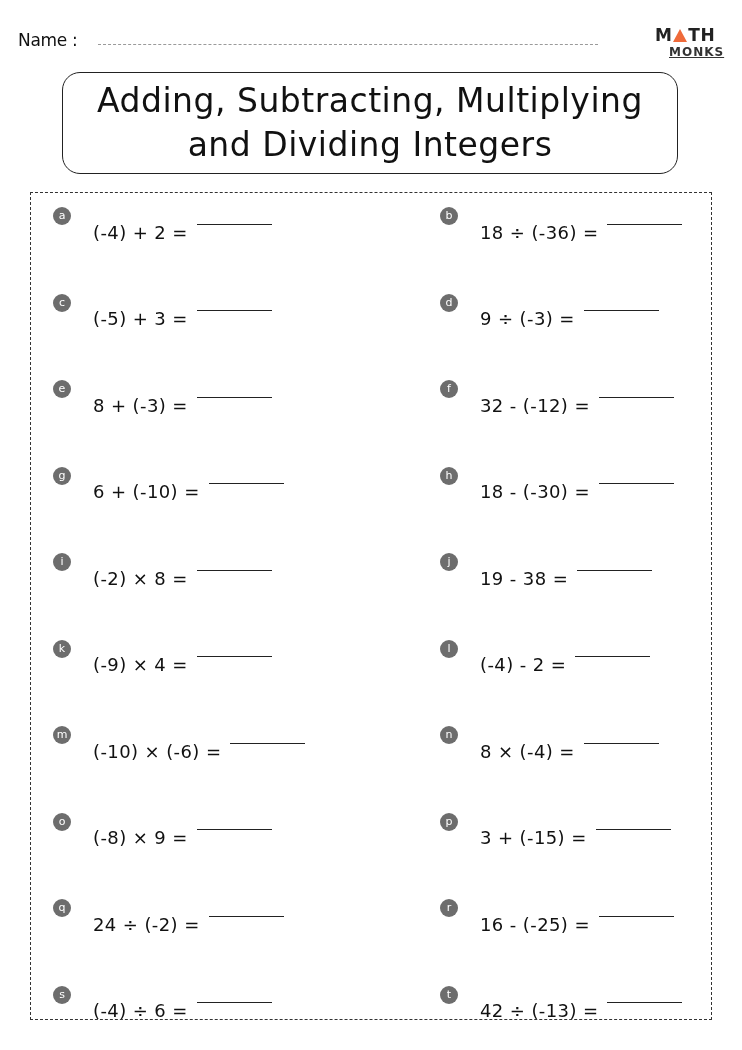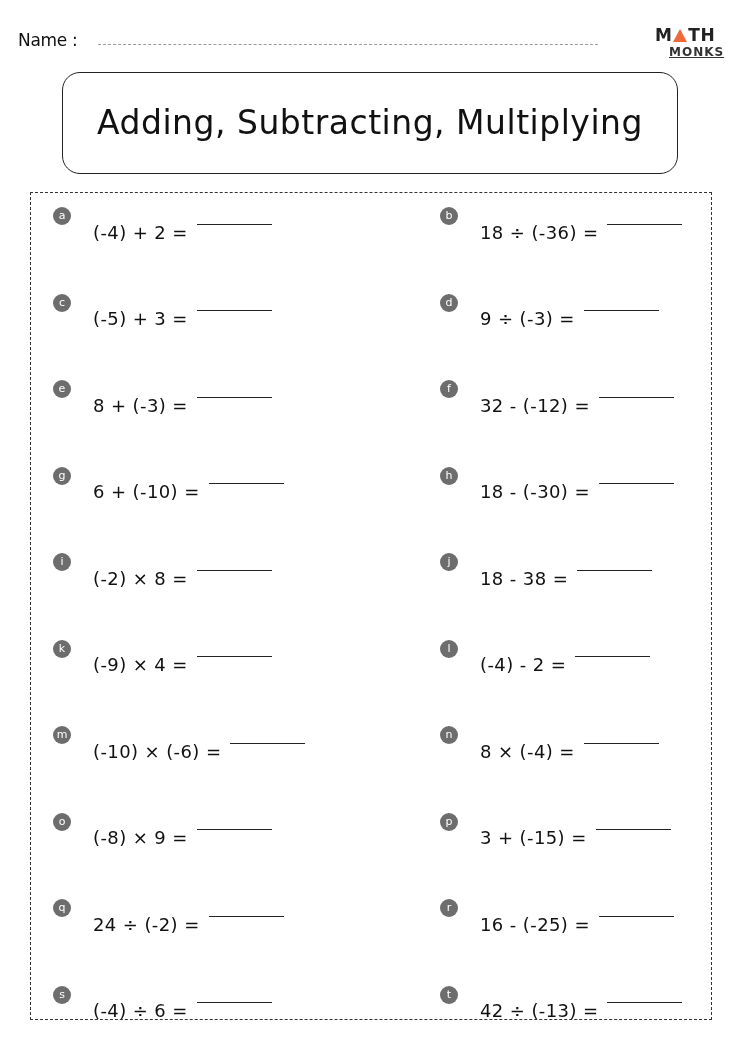--- a/index.html
+++ b/index.html
@@ -45,20 +45,21 @@
   <div class="logo-top">
     <span>M</span>
     <span class="logo-tri"></span>
     <span>TH</span>
   </div>
   <div class="logo-sub">MONKS</div>
 </div>
 
 <div class="title-box">
   <div class="title-line">Adding, Subtracting, Multiplying</div>
+  <div class="title-line">and Dividing Integers</div>
 </div>
 
 <div class="problems"></div>
 
 <div id="problem-layer">
     <div class="problem" style="left: 53px; top: 202px;">
       <span class="badge">a</span>
       <span class="expr">(-4) + 2 =</span>
       <span class="blank"></span>
     </div>
@@ -97,21 +98,21 @@
       <span class="expr">18 - (-30) =</span>
       <span class="blank"></span>
     </div>
     <div class="problem" style="left: 53px; top: 548px;">
       <span class="badge">i</span>
       <span class="expr">(-2) × 8 =</span>
       <span class="blank"></span>
     </div>
     <div class="problem" style="left: 440px; top: 548px;">
       <span class="badge">j</span>
-      <span class="expr">18 - 38 =</span>
+      <span class="expr">19 - 38 =</span>
       <span class="blank"></span>
     </div>
     <div class="problem" style="left: 53px; top: 634.5px;">
       <span class="badge">k</span>
       <span class="expr">(-9) × 4 =</span>
       <span class="blank"></span>
     </div>
     <div class="problem" style="left: 440px; top: 634.5px;">
       <span class="badge">l</span>
       <span class="expr">(-4) - 2 =</span>

